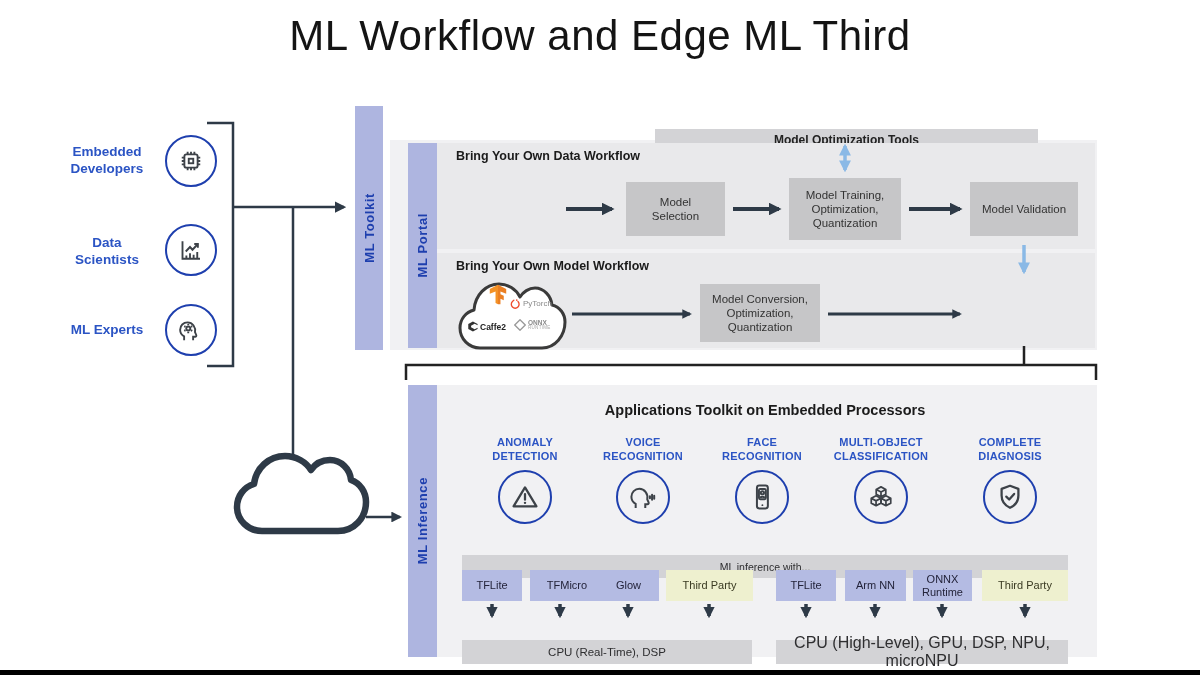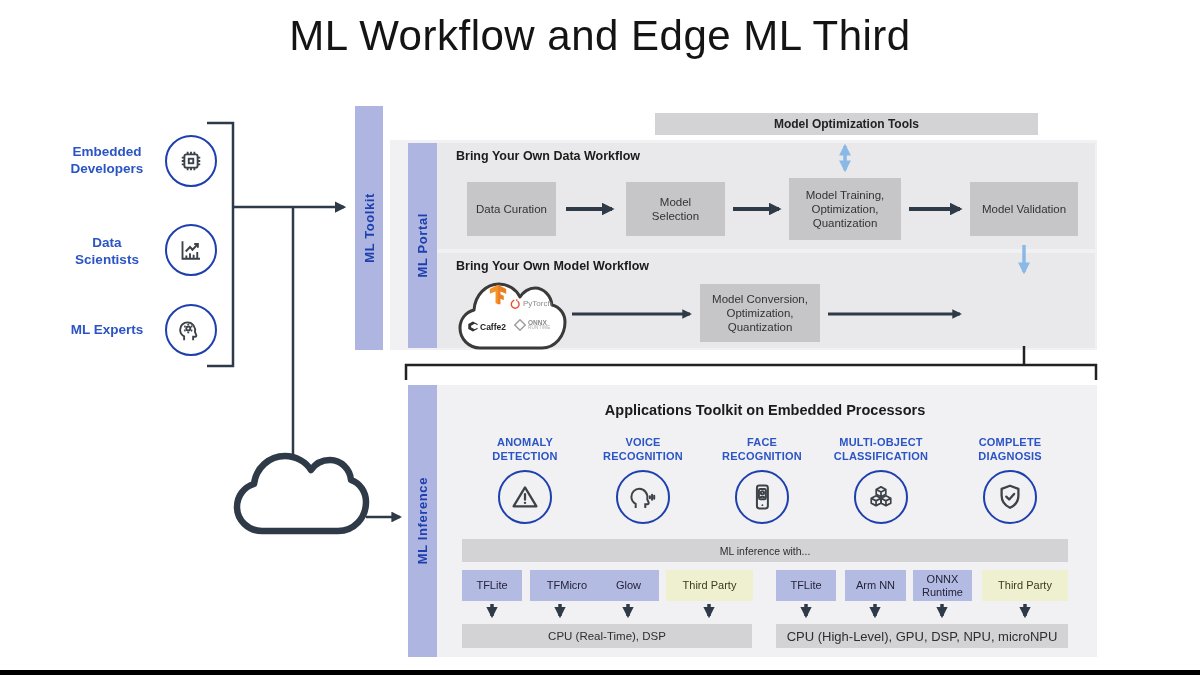--- a/index.html
+++ b/index.html
@@ -8,21 +8,21 @@
   .abs{position:absolute;}
   .title{position:absolute;top:12px;left:0;width:100%;text-align:center;font-size:42px;font-weight:300;color:#141414;letter-spacing:.5px;}
   .actor-label{position:absolute;text-align:center;color:#2b54c4;font-weight:bold;font-size:13.5px;line-height:1.28;white-space:pre-line;}
   .actor-circle{position:absolute;width:52px;height:52px;border:2.5px solid #1e3fae;border-radius:50%;display:flex;align-items:center;justify-content:center;box-sizing:border-box;background:#fff;}
   .panel{position:absolute;background:#f1f1f3;}
   .subpanel{position:absolute;background:#e9e9eb;}
   .vbar{position:absolute;background:#aeb5e0;display:flex;align-items:center;justify-content:center;}
   .vbar span{writing-mode:vertical-rl;transform:rotate(180deg);font-weight:bold;font-size:13px;color:#1e3fae;letter-spacing:.6px;white-space:nowrap;}
   .heading{position:absolute;font-weight:bold;font-size:12.5px;color:#1b1b1b;}
   .pbox{position:absolute;background:#c6c6c8;color:#333;font-size:11.5px;line-height:1.22;display:flex;align-items:center;justify-content:center;text-align:center;white-space:pre-line;}
-  .graybar{position:absolute;background:#d3d3d6;color:#2e2e30;display:flex;align-items:center;justify-content:center;text-align:center;}
+  .graybar{position:absolute;background:#d3d3d6;color:#2e2e30;display:flex;align-items:center;justify-content:center;text-align:center;margin-top:16px;}
   .cat-label{position:absolute;top:435px;width:130px;text-align:center;color:#2b54c4;font-weight:bold;font-size:11px;line-height:1.3;letter-spacing:.2px;white-space:pre-line;}
   .cat-circle{position:absolute;top:470px;width:54px;height:54px;border:2.5px solid #1e3fae;border-radius:50%;display:flex;align-items:center;justify-content:center;box-sizing:border-box;}
   .chip{position:absolute;top:570px;height:31px;background:#b4bbe3;color:#23233a;font-size:11px;line-height:1.12;display:flex;align-items:center;justify-content:center;text-align:center;white-space:pre-line;}
   .chip.third{background:#eef0cf;color:#3a3a22;}
   .overlay{position:absolute;left:0;top:0;pointer-events:none;}
   .fw-logos{position:absolute;left:462px;top:282px;width:104px;height:66px;}
   .fw-item{position:absolute;display:flex;align-items:center;gap:2px;}
   .fw-text{font-size:8px;color:#8a8a8a;}
   .fw-text.bold{font-weight:bold;color:#222;font-size:8.5px;}
   .onnx-text{font-size:6.5px;font-weight:bold;color:#8a8a8a;line-height:1;}
@@ -76,21 +76,20 @@
 
   <div class="vbar" style="left:408px;top:143px;width:29px;height:205px">
     <span>ML Portal</span>
   </div>
 
   <div class="subpanel" style="left:437px;top:143px;width:658px;height:106px"></div>
   <div class="subpanel" style="left:437px;top:253px;width:658px;height:95px"></div>
 
   <div class="heading" style="left:456px;top:149px">Bring Your Own Data Workflow</div>
 
-  <div class="pbox" style="left:467px;top:182px;width:89px;height:54px">Data Curation</div>
   <div class="pbox" style="left:626px;top:182px;width:99px;height:54px">Model
 Selection</div>
   <div class="pbox" style="left:789px;top:178px;width:112px;height:62px">Model Training,
 Optimization,
 Quantization</div>
   <div class="pbox" style="left:970px;top:182px;width:108px;height:54px">Model Validation</div>
 
   <div class="heading" style="left:456px;top:259px">Bring Your Own Model Workflow</div>
 
   <div class="pbox" style="left:700px;top:284px;width:120px;height:58px">Model Conversion,
@@ -158,21 +157,21 @@
   <div class="chip" style="left:598px;width:61px">Glow</div>
   <div class="chip third" style="left:666px;width:87px">Third Party</div>
 
   <div class="chip" style="left:776px;width:60px">TFLite</div>
   <div class="chip" style="left:845px;width:61px">Arm NN</div>
   <div class="chip" style="left:913px;width:59px">ONNX
 Runtime</div>
   <div class="chip third" style="left:982px;width:86px">Third Party</div>
 
   <div class="graybar" style="left:462px;top:624px;width:290px;height:24px;font-size:11.5px">CPU (Real-Time), DSP</div>
-  <div class="graybar" style="left:776px;top:624px;width:292px;height:24px;font-size:13px">CPU (High-Level), GPU, DSP, NPU, microNPU</div>
+  <div class="graybar" style="left:776px;top:624px;width:292px;height:24px;font-size:16px">CPU (High-Level), GPU, DSP, NPU, microNPU</div>
 
   <svg class="overlay" width="1200" height="675" viewBox="0 0 1200 675">
     <defs>
       <marker id="mDark" viewBox="0 0 10 10" refX="8" refY="5" markerWidth="3.2" markerHeight="3.2" orient="auto-start-reverse">
           <path d="M0 0L10 5 0 10Z" fill="#2e3a47"></path>
         </marker>
       <marker id="mDarkBig" viewBox="0 0 10 10" refX="8" refY="5" markerWidth="4.5" markerHeight="4.5" orient="auto-start-reverse">
           <path d="M0 0L10 5 0 10Z" fill="#2e3a47"></path>
         </marker>
       <marker id="mBlue" viewBox="0 0 10 10" refX="8" refY="5" markerWidth="3.4" markerHeight="3.4" orient="auto-start-reverse">

